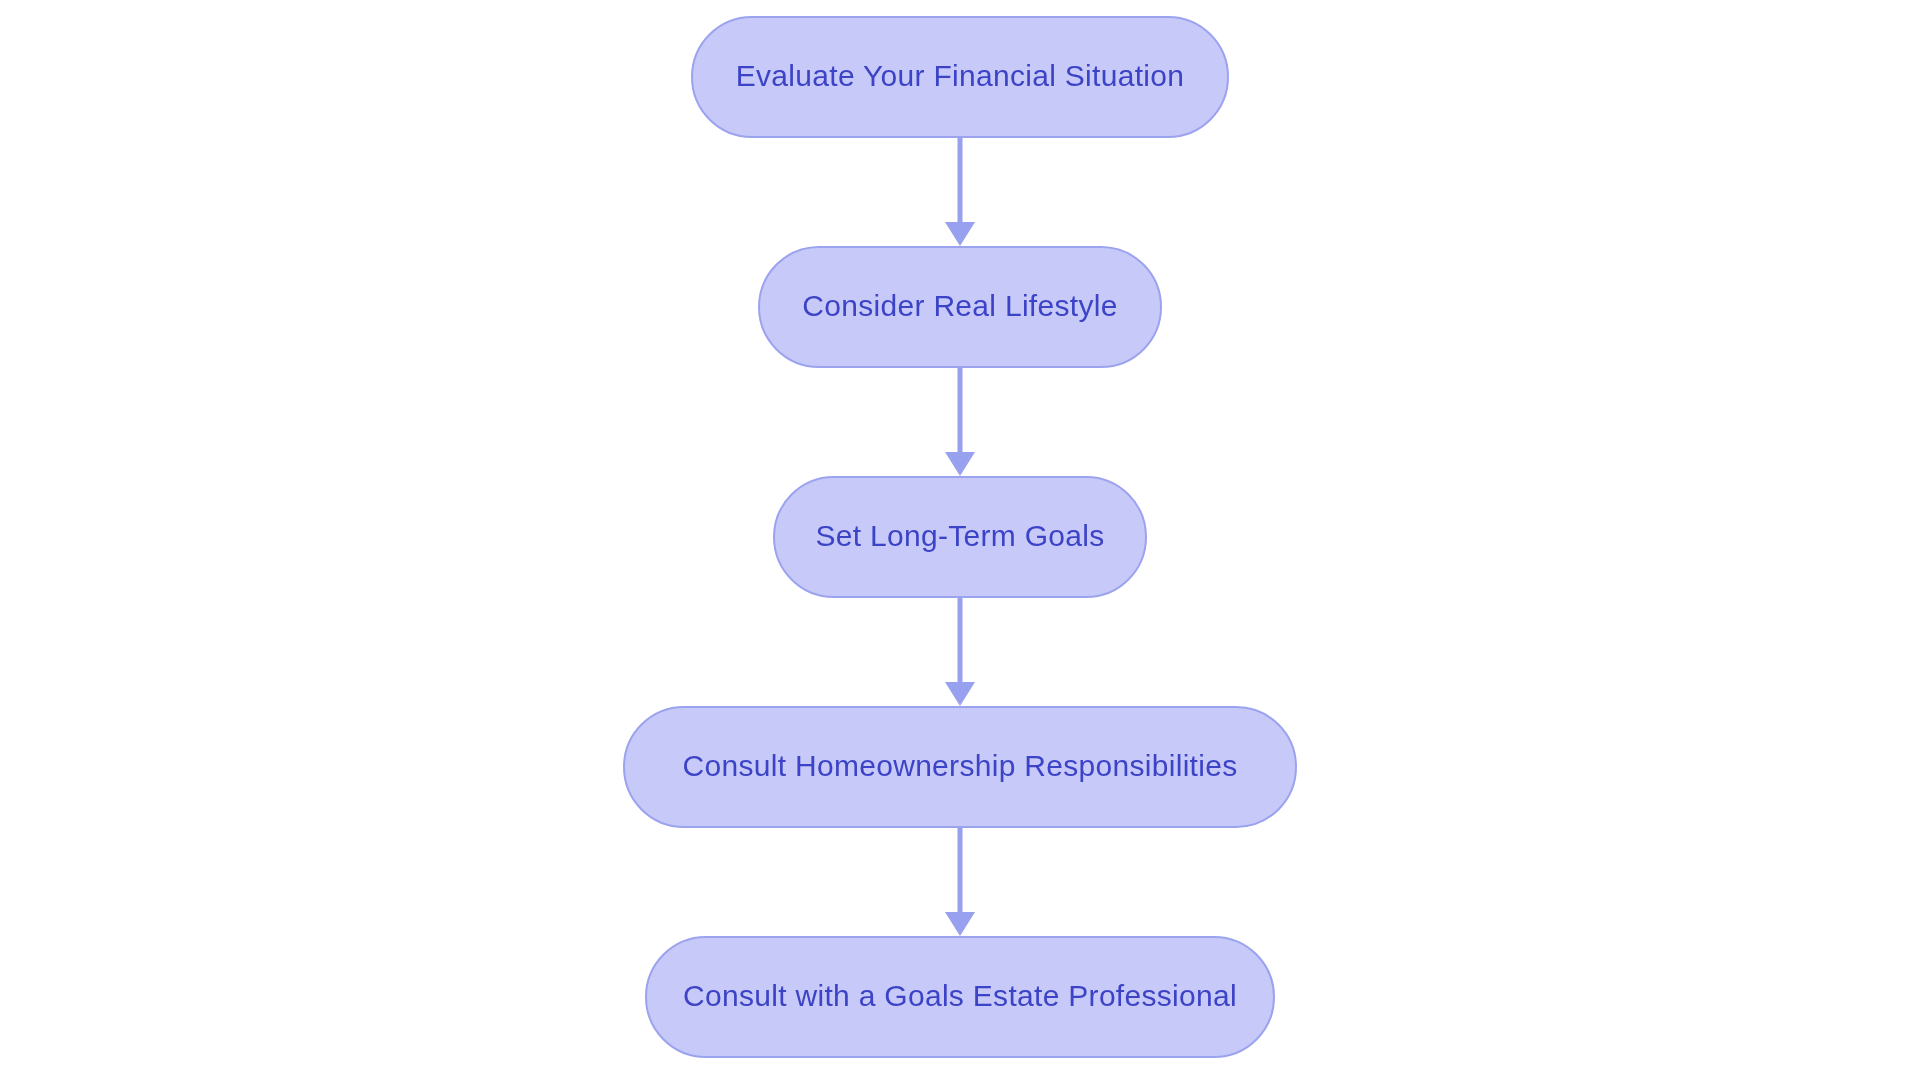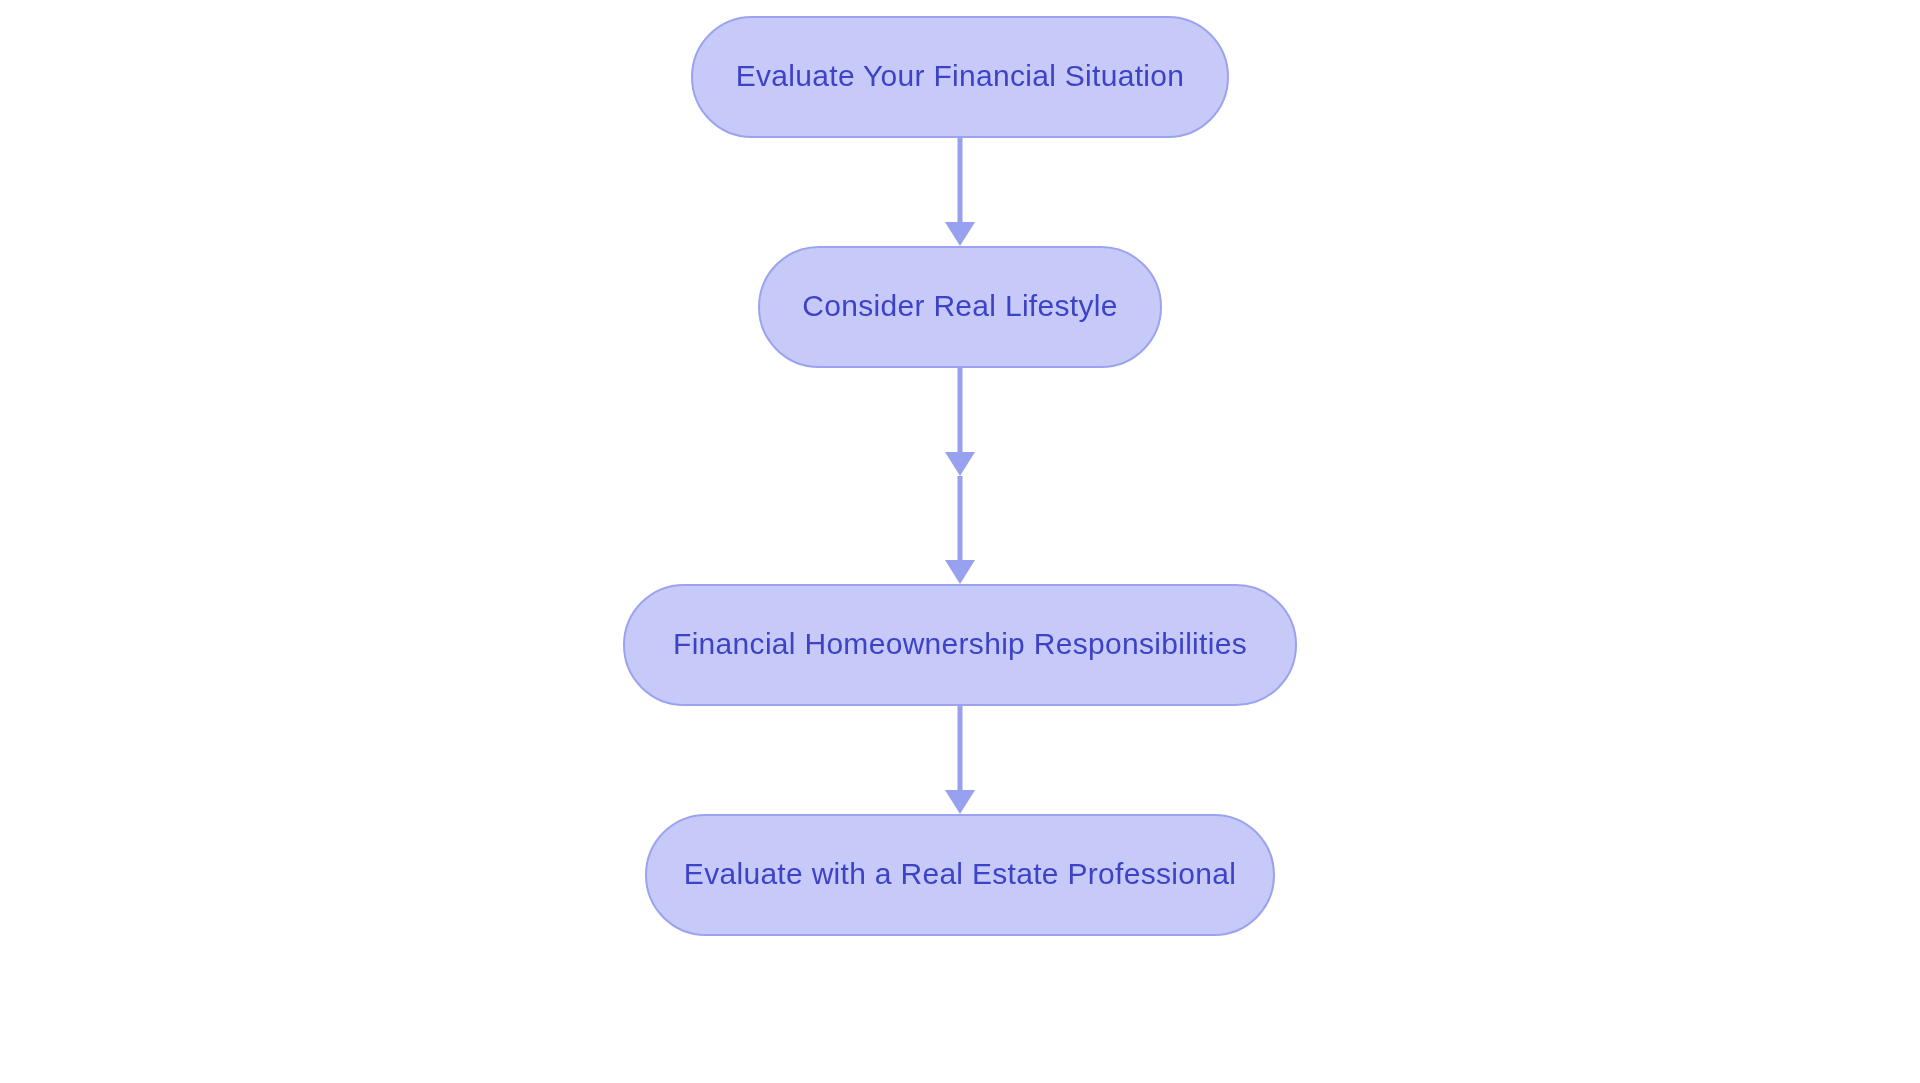--- a/index.html
+++ b/index.html
@@ -92,32 +92,35 @@
 
   <div class="node n2">
     <span class="label">Consider Real Lifestyle</span>
   </div>
 
   <div class="arrow">
     <div class="stem"></div>
     <div class="head"></div>
   </div>
 
+  <div class="node n3">
+    <span class="label">Set Long-Term Goals</span>
+  </div>
 
   <div class="arrow">
     <div class="stem"></div>
     <div class="head"></div>
   </div>
 
   <div class="node n4">
-    <span class="label">Financial Homeownership Responsibilities</span>
+    <span class="label">Consult Homeownership Responsibilities</span>
   </div>
 
   <div class="arrow">
     <div class="stem"></div>
     <div class="head"></div>
   </div>
 
   <div class="node n5">
-    <span class="label">Evaluate with a Real Estate Professional</span>
+    <span class="label">Consult with a Goals Estate Professional</span>
   </div>
 
 </div>
 
 </body></html>

